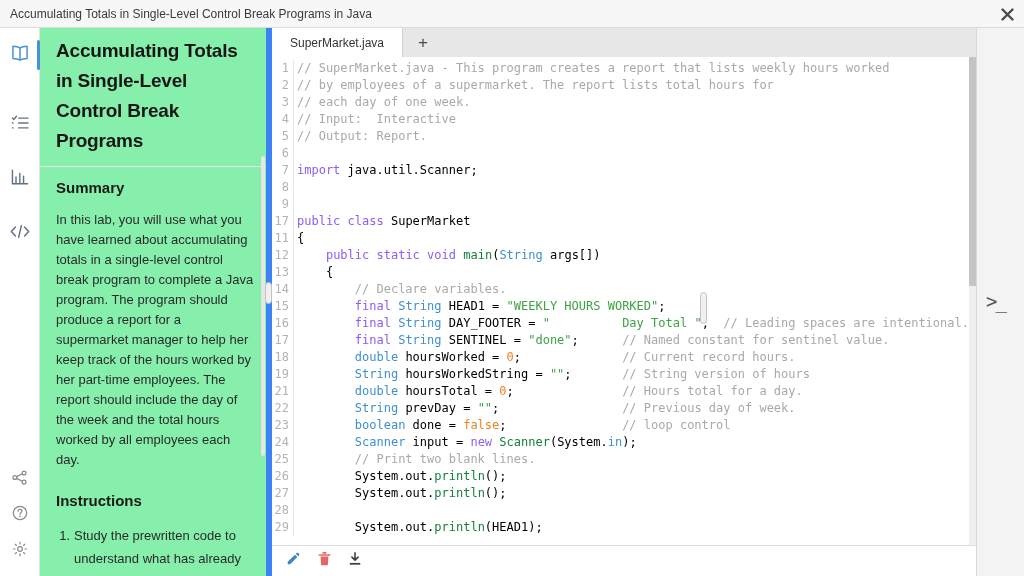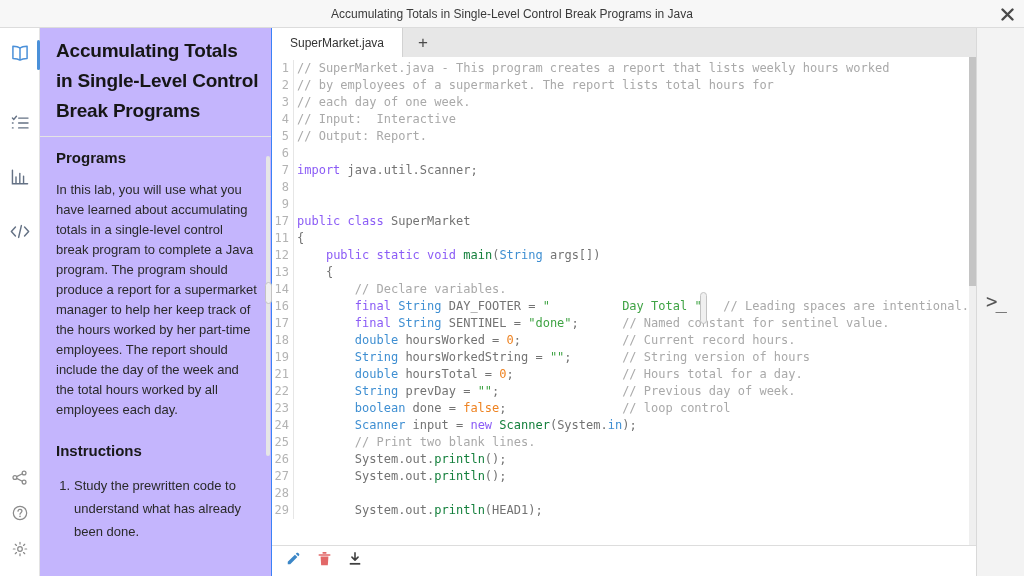--- a/index.html
+++ b/index.html
@@ -2,21 +2,21 @@
 <html><head>
 <meta charset="utf-8">
 <style>
   * { margin:0; padding:0; box-sizing:border-box; }
   html,body { width:1024px; height:576px; overflow:hidden; }
   body { font-family:"Liberation Sans", sans-serif; background:#fff; }
   .screen { position:relative; width:1024px; height:576px; background:#fff; }
 
   
   .topbar { height:28px; background:#f7f7f7; border-bottom:1px solid #dcdcdc;
-            display:flex; align-items:center; padding:12px 10px; position:relative;justify-content:center; }
+            display:flex; align-items:center; padding:12px 10px; position:relative; }
   .topbar-title { font-size:12px; color:#3a3a3a; }
   .close-btn { position:absolute; right:8px; top:5px; width:18px; height:18px; cursor:pointer;
                display:flex; align-items:center; justify-content:center; }
 
   
   .main { display:flex; height:548px; position:relative; }
 
   
   .rail { width:40px; background:#fff; border-right:1px solid #e3e3e3; display:flex;
           flex-direction:column; align-items:center; padding:14px 0 12px 0; position:relative; }
@@ -25,21 +25,21 @@
   .rail-btn svg { stroke:#647184; }
   .rail-btn.active svg { stroke:#4a90d9; }
   .rail-btn.active::after { content:""; position:absolute; right:0; top:-2px; width:3px; height:30px;
                             background:#4a90d9; border-radius:2px; }
   .rb-2 { margin-top:44px; } .rb-3 { margin-top:28px; } .rb-4 { margin-top:28px; }
   .rail-spacer { flex:1; }
   .rail-bottom .rail-btn { margin-top:10px; }
   .rail-bottom svg { stroke:#8b8b8b; }
 
   
-  .panel { width:232px; background:#c4b5fd; border-right:1px solid #3b82f6; position:relative;
+  .panel { width:232px; background:#86efac; border-right:6px solid #3b82f6; position:relative;
            padding:8px 12px 0 16px; overflow:hidden; }
   .panel-title { font-size:19px; line-height:30px; font-weight:bold; color:#161616;
                  letter-spacing:-0.2px; padding-bottom:10px; }
   .panel-divider { border-top:1px solid #e4e4e4; margin:0 -16px; }
   .sec-heading { font-size:15px; font-weight:bold; color:#191919; margin-top:12px; }
   .panel-para { font-size:13px; line-height:20px; color:#2a2a2a; margin-top:14px; }
   .sec-heading.second { margin-top:22px; }
   .instr-item { display:flex; margin-top:15px; font-size:13px; line-height:23px; color:#2a2a2a; }
   .instr-num { width:18px; flex:none; text-align:right; padding-right:4px; }
   .panel-scrollthumb { position:absolute; right:1px; top:128px; width:4px; height:300px;
@@ -52,21 +52,21 @@
          color:#333; border-right:1px solid #d2d2d2; cursor:pointer; min-width:120px; }
   .new-tab { width:40px; display:flex; align-items:center; justify-content:center;
              font-size:17px; color:#4b4b4b; cursor:pointer; }
 
   .code-area { flex:1; position:relative; overflow:hidden; background:#fff; padding-top:3px; }
   .code-line { display:flex; height:17px; font-family:"DejaVu Sans Mono", monospace; font-size:12px;
                line-height:17px; white-space:pre; }
   .gutter { flex:none; width:22px; text-align:right; padding-right:4px; color:#b3b3b3;
             border-right:1px solid #e6e6e6; margin-right:0; }
   .line-content { padding-left:3px; color:#4d4d4d; }
-  .tok-p { color:#737373; }
+  .tok-p { color:#000000; }
   .tok-k { color:#8b5cf6; }
   .tok-t { color:#3f8fd2; }
   .tok-f { color:#15803d; }
   .tok-s { color:#3fa344; }
   .tok-n { color:#ee8322; }
   .tok-c { color:#a9a9a9; }
   .code-scrollbar { position:absolute; right:0; top:0; width:7px; height:100%; background:#efefef; }
   .code-scrollthumb { position:absolute; top:0; left:0; width:7px; height:47%; background:#c4c4c4; }
 
   .code-toolbar { height:31px; flex:none; border-top:1px solid #ddd; background:#fff;
@@ -167,21 +167,21 @@
               <path d="M9 1.5 V3.4 M9 14.6 V16.5 M1.5 9 H3.4 M14.6 9 H16.5 M3.7 3.7 L5 5 M13 13 L14.3 14.3 M14.3 3.7 L13 5 M5 13 L3.7 14.3" stroke-linecap="round"></path>
             </svg>
           </span>
         </div>
       </div>
     </div>
 
     <div class="panel">
       <div class="panel-title">Accumulating Totals in Single-Level Control Break Programs</div>
       <div class="panel-divider"></div>
-      <div class="sec-heading">Programs</div>
+      <div class="sec-heading">Summary</div>
       <div class="panel-para">In this lab, you will use what you have learned about accumulating totals in a single-level control break program to complete a Java program. The program should produce a report for a supermarket manager to help her keep track of the hours worked by her part-time employees. The report should include the day of the week and the total hours worked by all employees each day.</div>
       <div class="sec-heading second">Instructions</div>
       <div class="instr-item">
         <span class="instr-num">1.</span>
         <span>Study the prewritten code to understand what has already been done.</span>
       </div>
       <div class="panel-scrollthumb"></div>
     </div>
 
     <div class="editor-col">
@@ -203,20 +203,21 @@
             <div class="code-line"><span class="gutter">5</span><span class="line-content"><span class="tok-c">// Output: Report.</span></span></div>
             <div class="code-line"><span class="gutter">6</span><span class="line-content"></span></div>
             <div class="code-line"><span class="gutter">7</span><span class="line-content"><span class="tok-k">import</span><span class="tok-p"> java.util.Scanner;</span></span></div>
             <div class="code-line"><span class="gutter">8</span><span class="line-content"></span></div>
             <div class="code-line"><span class="gutter">9</span><span class="line-content"></span></div>
             <div class="code-line"><span class="gutter">17</span><span class="line-content"><span class="tok-k">public</span><span class="tok-p"> </span><span class="tok-k">class</span><span class="tok-p"> SuperMarket</span></span></div>
             <div class="code-line"><span class="gutter">11</span><span class="line-content"><span class="tok-p">{</span></span></div>
             <div class="code-line"><span class="gutter">12</span><span class="line-content"><span class="tok-p">    </span><span class="tok-k">public</span><span class="tok-p"> </span><span class="tok-k">static</span><span class="tok-p"> </span><span class="tok-k">void</span><span class="tok-p"> </span><span class="tok-f">main</span><span class="tok-p">(</span><span class="tok-t">String</span><span class="tok-p"> args[])</span></span></div>
             <div class="code-line"><span class="gutter">13</span><span class="line-content"><span class="tok-p">    {</span></span></div>
             <div class="code-line"><span class="gutter">14</span><span class="line-content"><span class="tok-p">        </span><span class="tok-c">// Declare variables.</span></span></div>
+            <div class="code-line"><span class="gutter">15</span><span class="line-content"><span class="tok-p">        </span><span class="tok-k">final</span><span class="tok-p"> </span><span class="tok-t">String</span><span class="tok-p"> HEAD1 = </span><span class="tok-s">"WEEKLY HOURS WORKED"</span><span class="tok-p">;</span></span></div>
             <div class="code-line"><span class="gutter">16</span><span class="line-content"><span class="tok-p">        </span><span class="tok-k">final</span><span class="tok-p"> </span><span class="tok-t">String</span><span class="tok-p"> DAY_FOOTER = </span><span class="tok-s">"          Day Total "</span><span class="tok-p">;  </span><span class="tok-c">// Leading spaces are intentional.</span></span></div>
             <div class="code-line"><span class="gutter">17</span><span class="line-content"><span class="tok-p">        </span><span class="tok-k">final</span><span class="tok-p"> </span><span class="tok-t">String</span><span class="tok-p"> SENTINEL = </span><span class="tok-s">"done"</span><span class="tok-p">;      </span><span class="tok-c">// Named constant for sentinel value.</span></span></div>
             <div class="code-line"><span class="gutter">18</span><span class="line-content"><span class="tok-p">        </span><span class="tok-t">double</span><span class="tok-p"> hoursWorked = </span><span class="tok-n">0</span><span class="tok-p">;              </span><span class="tok-c">// Current record hours.</span></span></div>
             <div class="code-line"><span class="gutter">19</span><span class="line-content"><span class="tok-p">        </span><span class="tok-t">String</span><span class="tok-p"> hoursWorkedString = </span><span class="tok-s">""</span><span class="tok-p">;       </span><span class="tok-c">// String version of hours</span></span></div>
             <div class="code-line"><span class="gutter">21</span><span class="line-content"><span class="tok-p">        </span><span class="tok-t">double</span><span class="tok-p"> hoursTotal = </span><span class="tok-n">0</span><span class="tok-p">;               </span><span class="tok-c">// Hours total for a day.</span></span></div>
             <div class="code-line"><span class="gutter">22</span><span class="line-content"><span class="tok-p">        </span><span class="tok-t">String</span><span class="tok-p"> prevDay = </span><span class="tok-s">""</span><span class="tok-p">;                 </span><span class="tok-c">// Previous day of week.</span></span></div>
             <div class="code-line"><span class="gutter">23</span><span class="line-content"><span class="tok-p">        </span><span class="tok-t">boolean</span><span class="tok-p"> done = </span><span class="tok-n">false</span><span class="tok-p">;                </span><span class="tok-c">// loop control</span></span></div>
             <div class="code-line"><span class="gutter">24</span><span class="line-content"><span class="tok-p">        </span><span class="tok-t">Scanner</span><span class="tok-p"> input = </span><span class="tok-k">new</span><span class="tok-p"> </span><span class="tok-f">Scanner</span><span class="tok-p">(System.</span><span class="tok-t">in</span><span class="tok-p">);</span></span></div>
             <div class="code-line"><span class="gutter">25</span><span class="line-content"><span class="tok-p">        </span><span class="tok-c">// Print two blank lines.</span></span></div>
             <div class="code-line"><span class="gutter">26</span><span class="line-content"><span class="tok-p">        System.out.</span><span class="tok-f">println</span><span class="tok-p">();</span></span></div>

